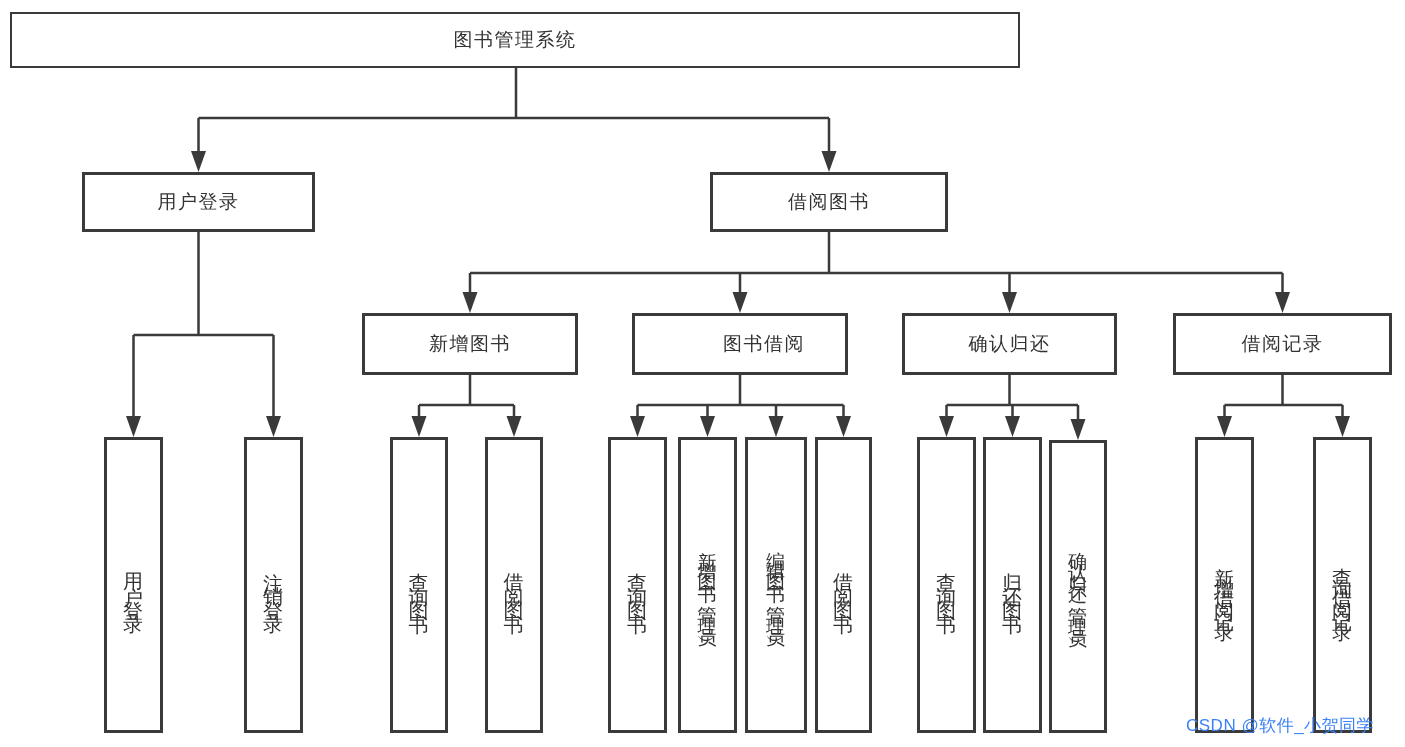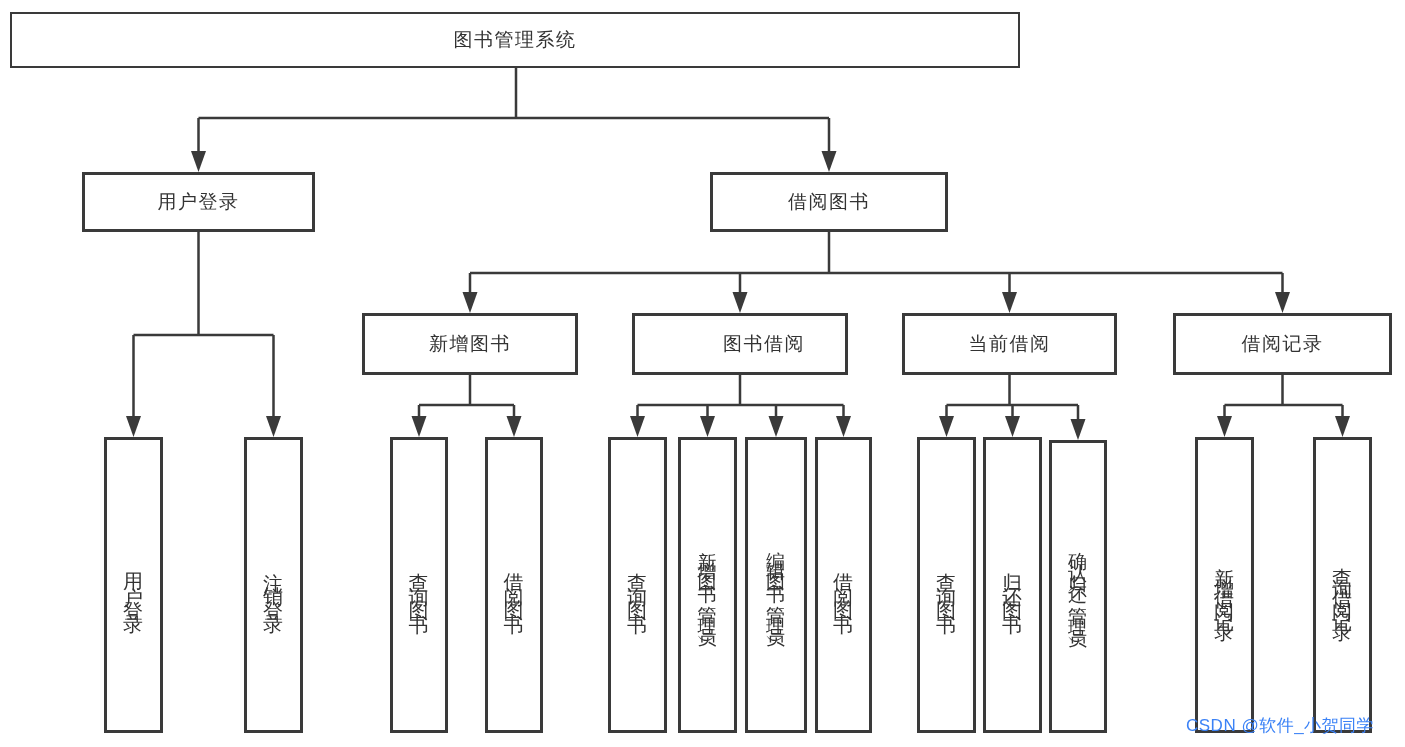--- a/index.html
+++ b/index.html
@@ -106,21 +106,21 @@
     <span>借阅图书</span>
   </div>
 
   <div id="n-new-book" class="node hbox">
     <span>新增图书</span>
   </div>
   <div id="n-book-borrow" class="node hbox">
     <span>图书借阅</span>
   </div>
   <div id="n-current" class="node hbox">
-    <span>当前借阅</span>
+    <span>确认归还</span>
   </div>
   <div id="n-record" class="node hbox">
     <span>借阅记录</span>
   </div>
 
   <div id="l-login" class="node vbox leaf">
     <span>用户登录</span>
   </div>
   <div id="l-logout" class="node vbox leaf">
     <span>注销登录</span>

